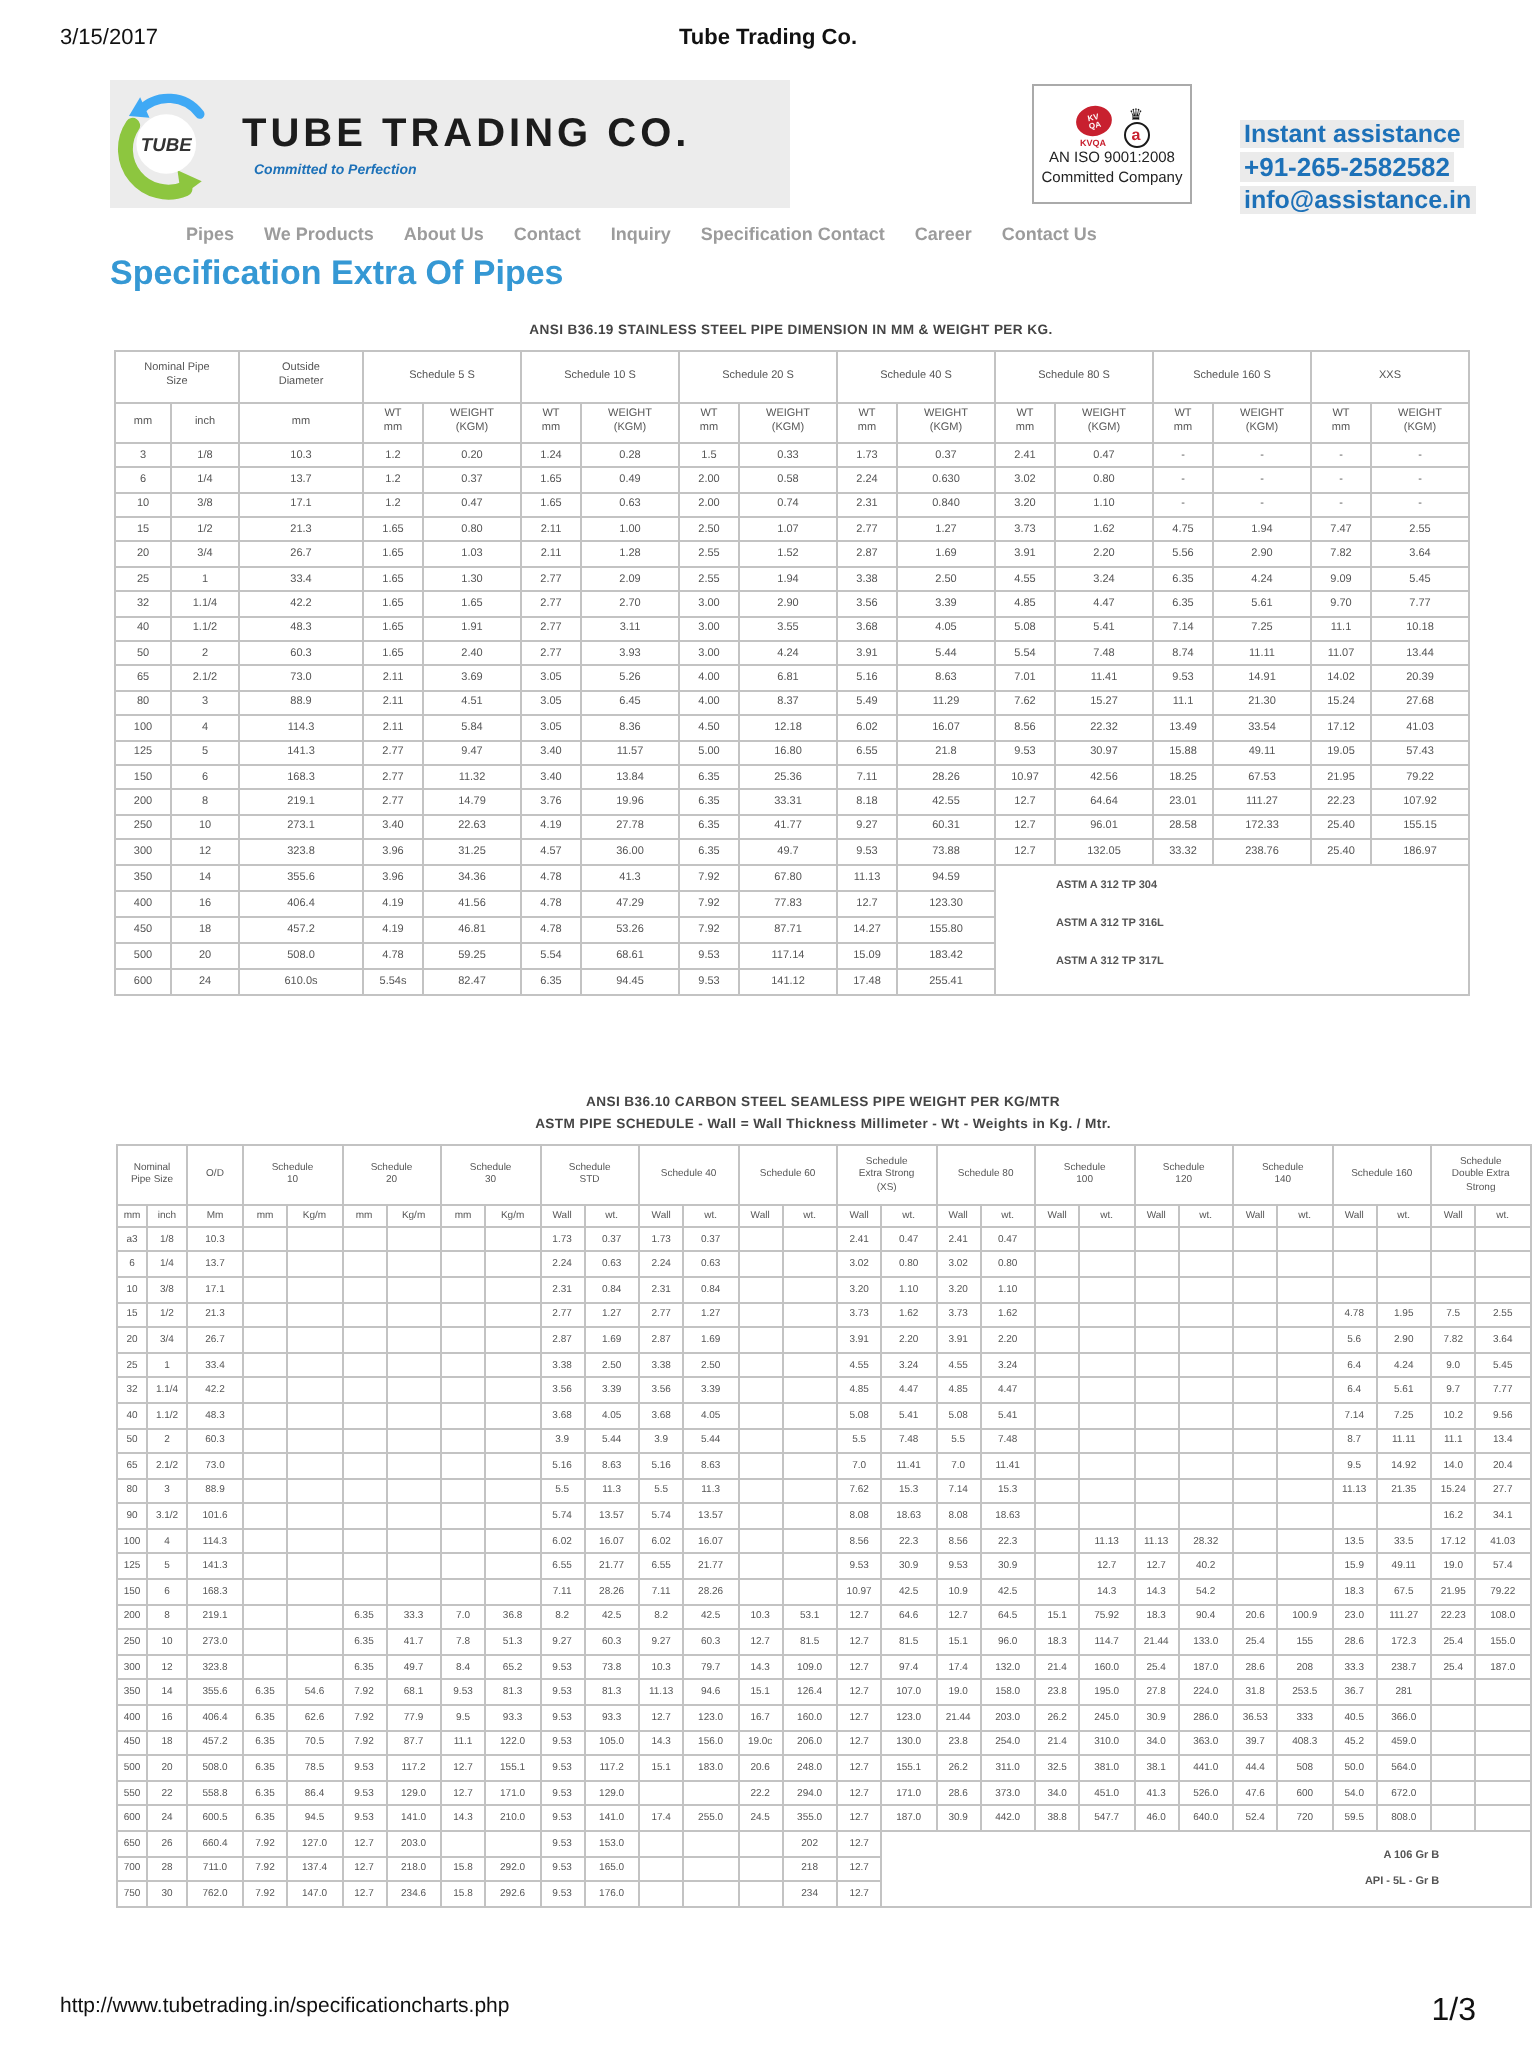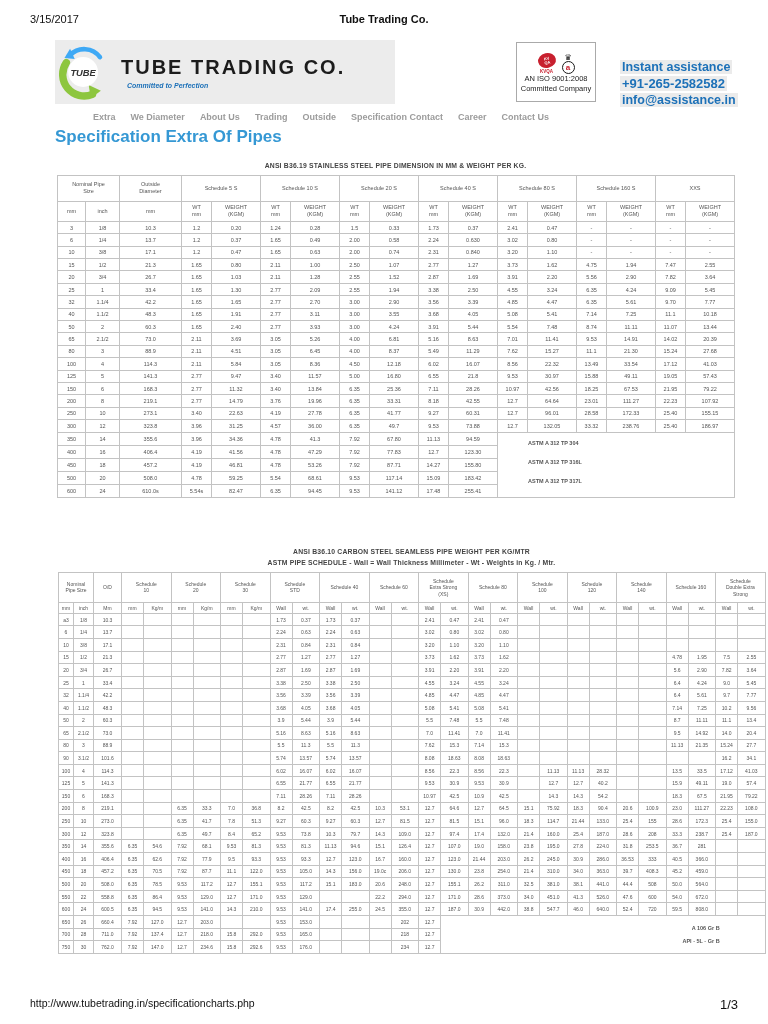--- a/index.html
+++ b/index.html
@@ -54,21 +54,21 @@
   #t2 th.h1{height:30px;white-space:pre-line;line-height:1.3;}
   #t2 th.h2{height:11px;}
   #t2 td{height:12.6px;}
 
   td.merge-astm{vertical-align:top;text-align:left;padding:7px 0 0 30px;}
   td.merge-astm .note-line{font-size:5.5px;font-weight:bold;color:#555;margin-bottom:13px;}
   td.merge-grade{vertical-align:middle;text-align:right;padding-right:45px;}
   td.merge-grade .note-line{font-size:5.5px;font-weight:bold;color:#555;margin:7px 0;}
 
   .footer-url{position:absolute;top:997px;left:30px;font-size:10.5px;color:#111;}
-  .footer-page{position:absolute;top:997px;right:30px;font-size:13px;color:#111;}
+  .footer-page{position:absolute;top:997px;right:30px;font-size:16px;color:#111;}
 </style>
 </head>
 <body>
 
 <div class="hdr-date">3/15/2017</div>
 <div class="hdr-doctitle">Tube Trading Co.</div>
 
 <div class="logo-band">
   <svg class="logo-svg" viewBox="0 0 60 60">
     <path d="M46 14 A 21 21 0 0 0 14 12" fill="none" stroke="#3fa9f5" stroke-width="5" stroke-linecap="round"></path>
@@ -100,25 +100,25 @@
   <div class="cert-line">Committed Company</div>
 </div>
 
 <div class="contact">
   <div class="contact-assist">Instant assistance</div>
   <div class="contact-phone">+91-265-2582582</div>
   <div class="contact-email">info@assistance.in</div>
 </div>
 
 <div class="nav" id="nav">
-    <span>Extra</span>
-    <span>We Diameter</span>
+    <span>Pipes</span>
+    <span>We Products</span>
     <span>About Us</span>
-    <span>Trading</span>
-    <span>Outside</span>
+    <span>Contact</span>
+    <span>Inquiry</span>
     <span>Specification Contact</span>
     <span>Career</span>
     <span>Contact Us</span>
   </div>
 
 <div class="page-title">Specification Extra Of Pipes</div>
 
 <div class="tbl-wrap" id="t1-wrap">
   <div class="tbl-title">ANSI B36.19 STAINLESS STEEL PIPE DIMENSION IN MM &amp; WEIGHT PER KG.</div>
   <table id="t1">

